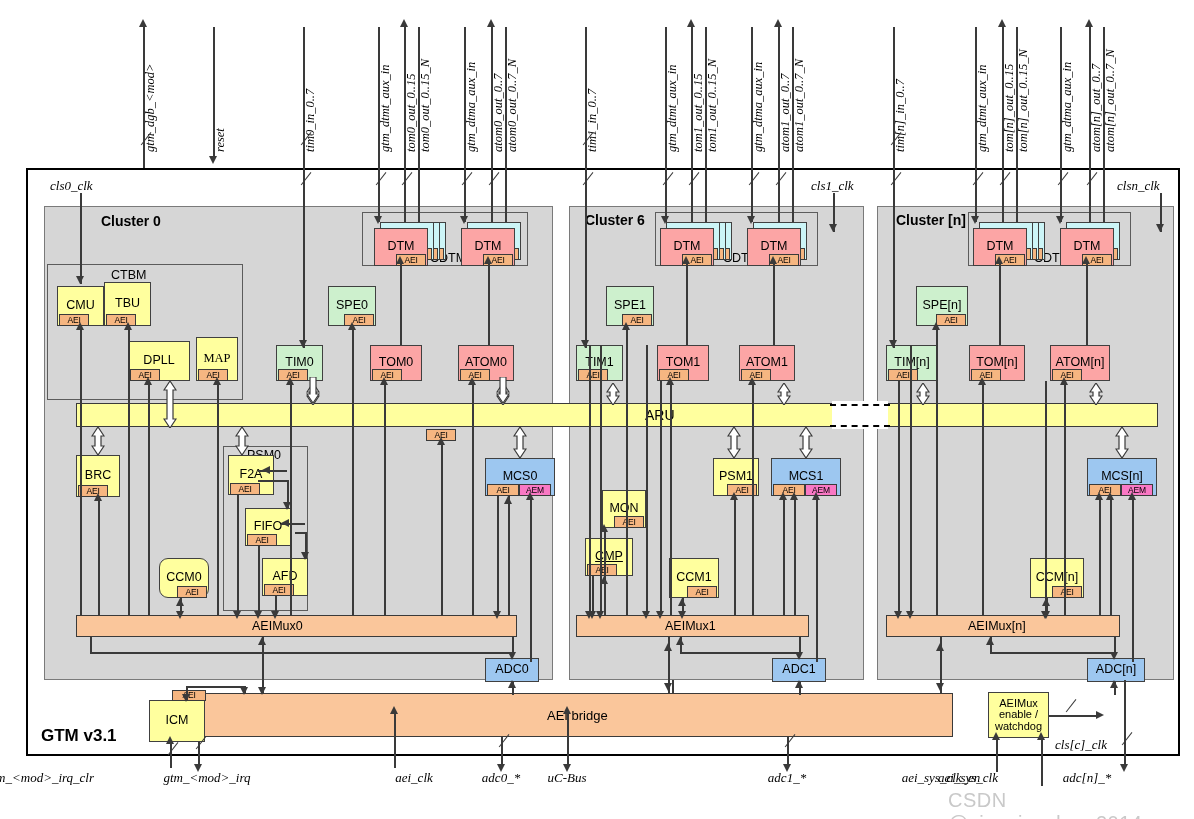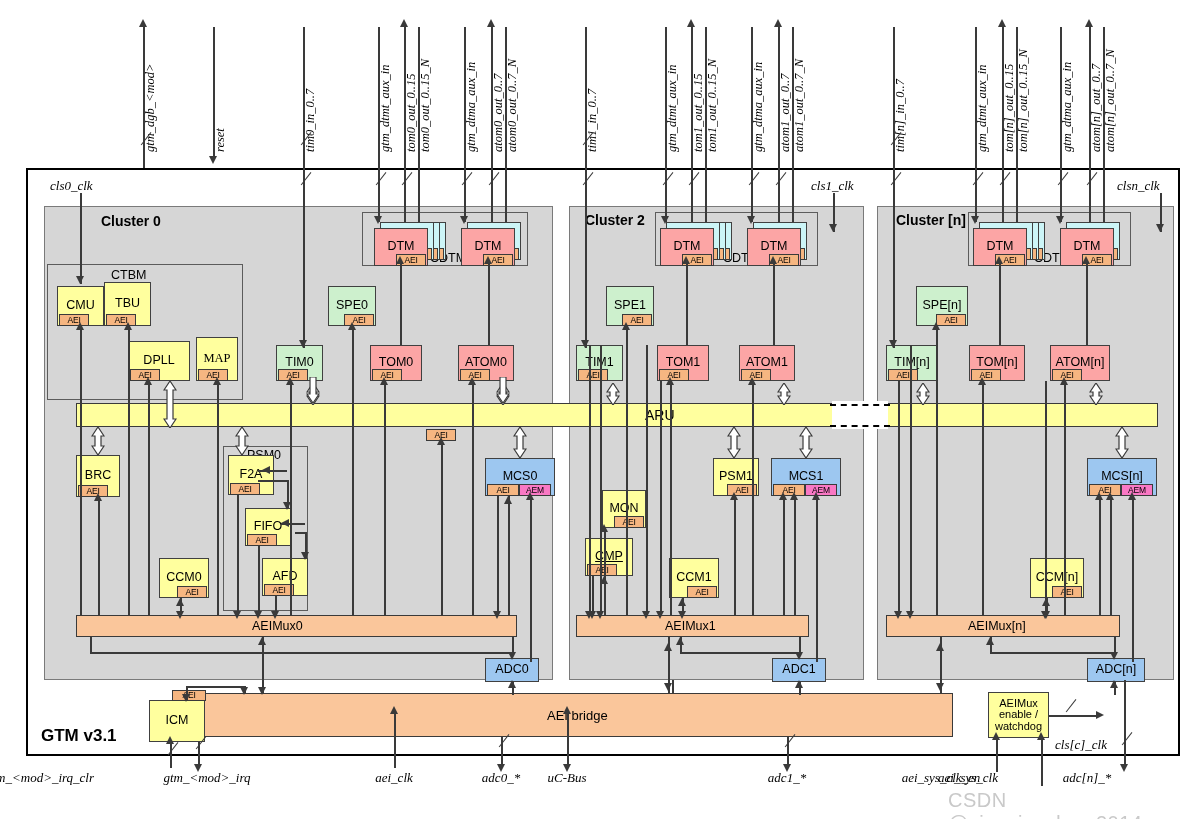--- a/index.html
+++ b/index.html
@@ -78,21 +78,21 @@
 
 <div id="stage">
 
   <div class="abs whitebox" style="left:26px;top:168px;width:1154px;height:588px;border:2px solid #000;"></div>
 
   <div class="abs greybox" style="left:44px;top:206px;width:509px;height:474px;border:1.4px solid #7a7a7a;"></div>
   <div class="abs greybox" style="left:569px;top:206px;width:295px;height:474px;border:1.4px solid #7a7a7a;"></div>
   <div class="abs greybox" style="left:877px;top:206px;width:297px;height:474px;border:1.4px solid #7a7a7a;"></div>
 
   <div class="clustertitle" style="left:101px;top:213px;">Cluster 0</div>
-  <div class="clustertitle" style="left:585px;top:212px;">Cluster 2</div>
+  <div class="clustertitle" style="left:585px;top:212px;">Cluster 6</div>
   <div class="clustertitle" style="left:896px;top:212px;">Cluster [n]</div>
 
   <div class="abs" style="left:47px;top:264px;width:196px;height:136px;border:1.4px solid #5c5c5c;background:transparent;"></div>
   <div class="plainlabel" style="left:111px;top:268px;">CTBM</div>
 
   <div class="abs" style="left:223px;top:446px;width:85px;height:165px;border:1.4px solid #5c5c5c;background:transparent;"></div>
   <div class="plainlabel" style="left:247px;top:448px;">PSM0</div>
 
   <div class="abs" style="left:362px;top:212px;width:166px;height:54px;border:1.4px solid #5c5c5c;background:transparent;"></div>
   <div class="plainlabel" style="left:430px;top:251px;">CDTM0</div>
@@ -223,21 +223,21 @@
       </div>
       <div class="tag" style="left: 230px; top: 483px; width: 30px; height: 12px;">AEI</div>
       <div class="blk yellowbox" style="left: 245px; top: 508px; width: 46px; height: 38px;">
         <span>FIFO</span>
       </div>
       <div class="tag" style="left: 247px; top: 534px; width: 30px; height: 12px;">AEI</div>
       <div class="blk yellowbox" style="left: 262px; top: 558px; width: 46px; height: 38px;">
         <span>AFD</span>
       </div>
       <div class="tag" style="left: 264px; top: 584px; width: 30px; height: 12px;">AEI</div>
-      <div class="blk yellowbox" style="left: 159px; top: 558px; width: 50px; height: 40px;">
+      <div class="blk yellowbox" style="left: 159px; top: 558px; width: 50px; height: 40px; border-radius: 9px;">
         <span>CCM0</span>
       </div>
       <div class="tag" style="left: 177px; top: 586px; width: 30px; height: 12px;">AEI</div>
       <div class="blk bluebox" style="left: 485px; top: 458px; width: 70px; height: 38px;">
         <span>MCS0</span>
       </div>
       <div class="tag" style="left: 487px; top: 484px; width: 32px; height: 12px;">AEI</div>
       <div class="tag aem" style="left: 519px; top: 484px; width: 32px; height: 12px;">AEM</div>
       <div class="blk bluebox" style="left: 485px; top: 658px; width: 54px; height: 24px;">
         <span>ADC0</span>
@@ -676,21 +676,21 @@
   <div id="clsclk">
       <div class="hlabel" style="left: 50px; top: 178px;">cls0_clk</div>
       <div class="hlabel" style="left: 811px; top: 178px;">cls1_clk</div>
       <div class="hlabel" style="left: 1117px; top: 178px;">clsn_clk</div>
     </div>
   <div class="hlabel" style="left:1055px;top:737px;">cls[c]_clk</div>
 
   <div id="botsig">
       <div class="hlabel" style="left: 40px; top: 770px; transform: translateX(-50%);">gtm_&lt;mod&gt;_irq_clr</div>
       <div class="hlabel" style="left: 207px; top: 770px; transform: translateX(-50%);">gtm_&lt;mod&gt;_irq</div>
-      <div class="hlabel" style="left: 394px; top: 770px; transform: translateX(-50%);">aei_clk</div>
+      <div class="hlabel" style="left: 414px; top: 770px; transform: translateX(-50%);">aei_clk</div>
       <div class="hlabel" style="left: 501px; top: 770px; transform: translateX(-50%);">adc0_*</div>
       <div class="hlabel" style="left: 567px; top: 770px; transform: translateX(-50%);">uC-Bus</div>
       <div class="hlabel" style="left: 787px; top: 770px; transform: translateX(-50%);">adc1_*</div>
       <div class="hlabel" style="left: 941px; top: 770px; transform: translateX(-50%);">aei_sys_clk_en</div>
       <div class="hlabel" style="left: 968px; top: 770px; transform: translateX(-50%);">aei_sys_clk</div>
       <div class="hlabel" style="left: 1087px; top: 770px; transform: translateX(-50%);">adc[n]_*</div>
     </div>
 
   <div class="watermark" style="left:948px;top:789px;">CSDN @xinsuiwodong2014</div>
 </div>

